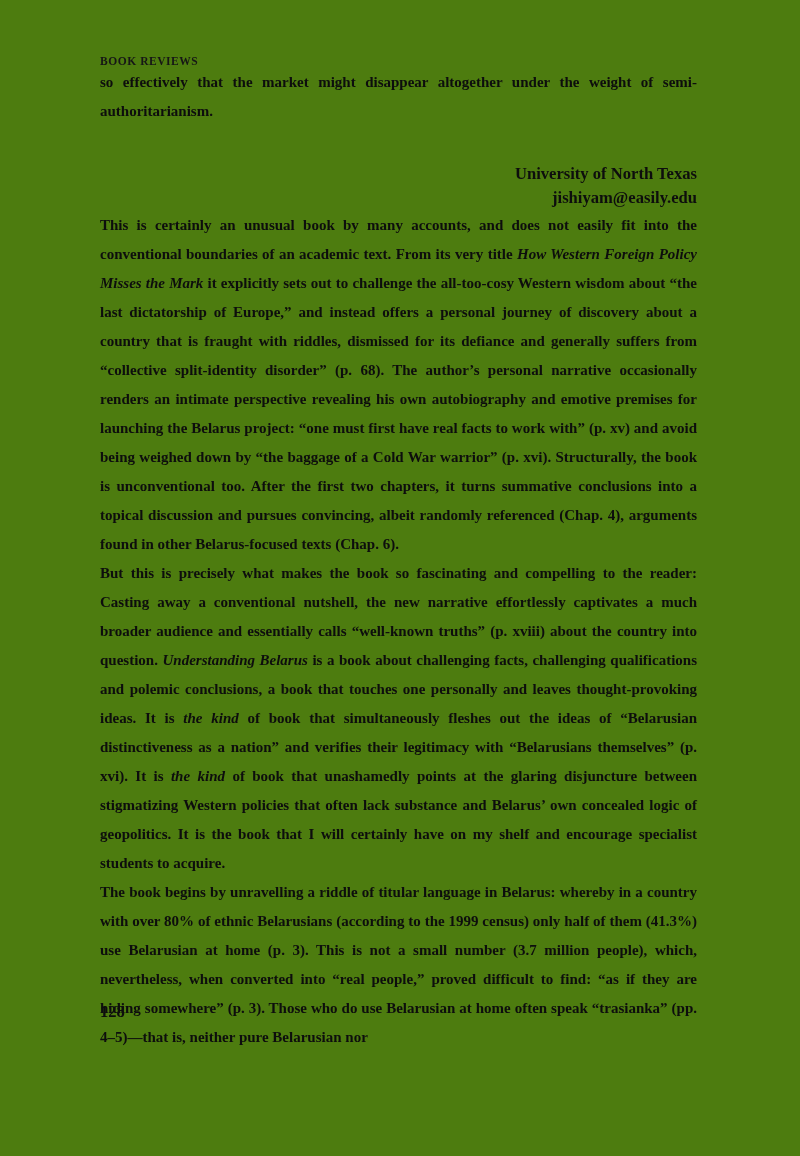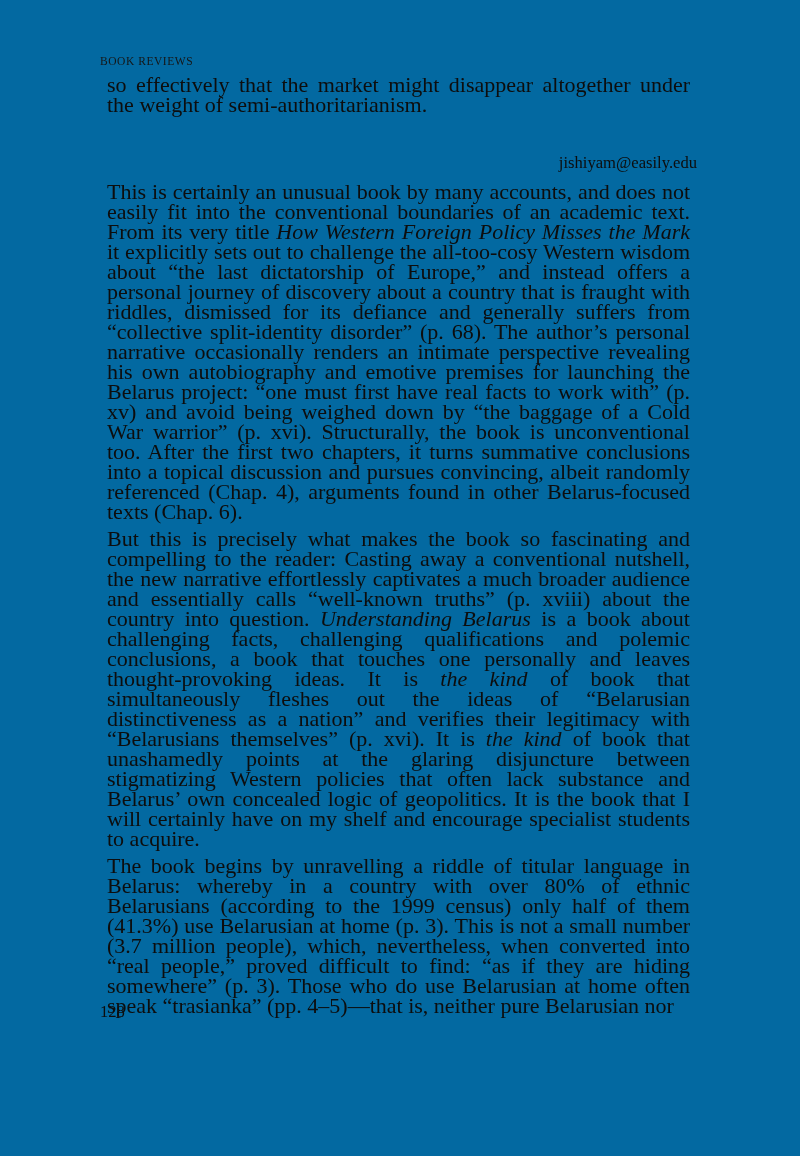--- a/index.html
+++ b/index.html
@@ -8,45 +8,46 @@
     background: #ffffff;
   }
   body {
     font-family: "Liberation Serif", "DejaVu Serif", serif;
     color: #0d0d0d;
   }
   .page {
     position: relative;
     width: 800px;
     height: 1156px;
-    background: #0369a1;
+    background: #4d7c0f;
     overflow: hidden;
     box-sizing: border-box;
+    font-weight: bold;
   }
   .content {
     position: absolute;
     left: 100px;
     top: 0;
     width: 597px;
   }
   .running-head {
     font-size: 11.5px;
     letter-spacing: 0.55px;
     color: #161616;
     margin-top: 55px;
     margin-bottom: 0;
     line-height: 1.1;
     white-space: nowrap;
   }
   p.body-text {
-    font-size: 22px;
-    line-height: 20px;
+    font-size: 15px;
+    line-height: 29px;
     text-align: justify;
     text-justify: inter-word;
-    margin: 7px;
+    margin: 0;
     hyphens: manual;
   }
   .para-opening {
     margin-top: 32px;
   }
   .sig-block {
     margin-top: 36px;
     text-align: right;
     font-size: 16.6px;
     line-height: 24.5px;
@@ -74,20 +75,21 @@
 
 <div class="page">
 
   <div class="content">
 
     <div class="running-head">BOOK REVIEWS</div>
 
     <p class="body-text para-opening">so effectively that the market might disappear altogether under the weight of semi-authoritarianism.</p>
 
     <div class="sig-block">
+      <span class="sig-line">University of North Texas</span>
       <span class="sig-line">jishiyam@easily.edu</span>
     </div>
 
 
     <p class="body-text">
       <span>This is certainly an unusual book by many accounts, and does not easily fit into the conventional boundaries of an academic text. From its very title </span><i>How Western Foreign Policy Misses the Mark</i><span> it explicitly sets out to challenge the all-too-cosy Western wisdom about “the last dictatorship of Europe,” and instead offers a personal journey of discovery about a country that is fraught with riddles, dismissed for its defiance and generally suffers from “collective split-identity disorder” (p. 68). The author’s personal narrative occasionally renders an intimate perspective revealing his own autobiography and emotive premises for launching the Belarus project: “one must first have real facts to work with” (p. xv) and avoid being weighed down by “the baggage of a Cold War warrior” (p. xvi). Structurally, the book is unconventional too. After the first two chapters, it turns summative conclusions into a topical discussion and pursues convincing, albeit randomly referenced (Chap. 4), arguments found in other Belarus-focused texts (Chap. 6).</span>
     </p>
 
     <p class="body-text">
       <span>But this is precisely what makes the book so fascinating and compelling to the reader: Casting away a conventional nutshell, the new narrative effortlessly captivates a much broader audience and essentially calls “well-known truths” (p. xviii) about the country into question. </span><i>Understanding Belarus</i><span> is a book about challenging facts, challenging qualifications and polemic conclusions, a book that touches one personally and leaves thought-provoking ideas. It is </span><i>the kind</i><span> of book that simultaneously fleshes out the ideas of “Belarusian distinctiveness as a nation” and verifies their legitimacy with “Belarusians themselves” (p. xvi). It is </span><i>the kind</i><span> of book that unashamedly points at the glaring disjuncture between stigmatizing Western policies that often lack substance and Belarus’ own concealed logic of geopolitics. It is the book that I will certainly have on my shelf and encourage specialist students to acquire.</span>

